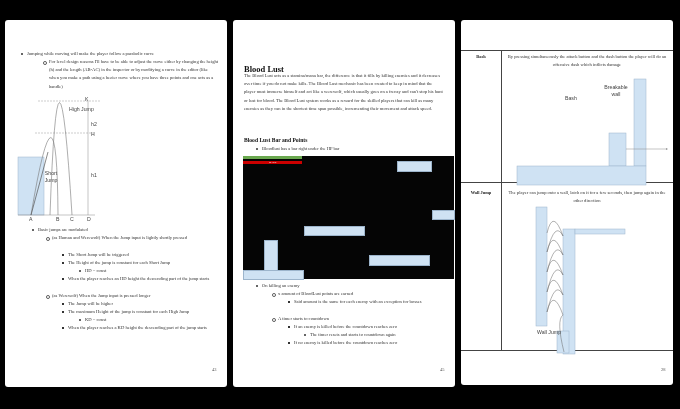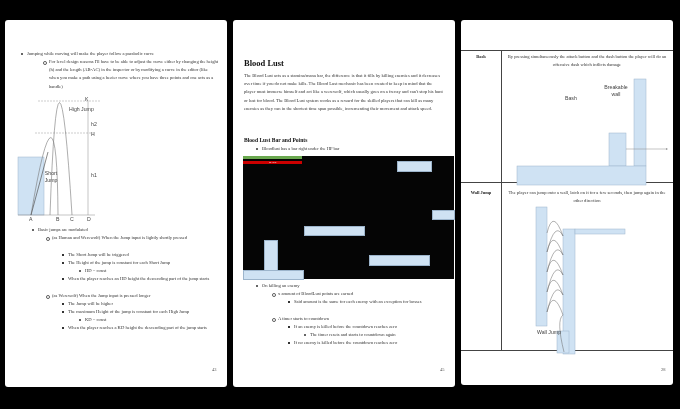--- a/index.html
+++ b/index.html
@@ -63,21 +63,21 @@
   <div class="bul circ" style="left:47px;top:272px;width:165px;">(as Werewolf) When the Jump input is pressed longer</div>
   <div class="bul sq" style="left:63px;top:280px;width:150px;">The Jump will be higher</div>
   <div class="bul sq" style="left:63px;top:288px;width:155px;">The maximum Height of the jump is constant for each High Jump</div>
   <div class="bul" style="left:80px;top:296px;width:130px;">KD = const</div>
   <div class="bul sq" style="left:63px;top:304px;width:150px;">When the player reaches a KD height the descending part of the jump starts</div>
 
   <div class="pnum" style="left:207px;top:347px;">43</div>
 </div>
 
 <div class="page" id="p2">
-  <h1 class="t" style="left:11px;top:38px;">Blood Lust</h1>
+  <h1 class="t" style="left:11px;top:44px;">Blood Lust</h1>
   <div class="txt" style="left:11px;top:52px;width:200px;">The Blood Lust acts as a stamina/mana bar, the difference is that it fills by killing enemies and it decreases over time if you do not make kills. The Blood Lust mechanic has been created to keep in mind that the player must immerse himself and act like a werewolf, which usually goes on a frenzy and can't stop his hunt or lust for blood. The Blood Lust system works as a reward for the skilled players that can kill as many enemies as they can in the shortest time span possible, incrementing their movement and attack speed.</div>
   <h2 class="t" style="left:11px;top:117px;">Blood Lust Bar and Points</h2>
   <div class="bul" style="left:29px;top:125px;width:180px;">Bloodlust has a bar right under the HP bar</div>
 
   <div class="game">
     <div class="hp"></div>
     <div class="bl"><span>BL Bar</span></div>
     <div class="plat" style="left:154px;top:5px;width:33px;height:9px;"></div>
     <div class="plat" style="left:189px;top:54px;width:21px;height:8px;"></div>
     <div class="plat" style="left:61px;top:70px;width:59px;height:8px;"></div>

